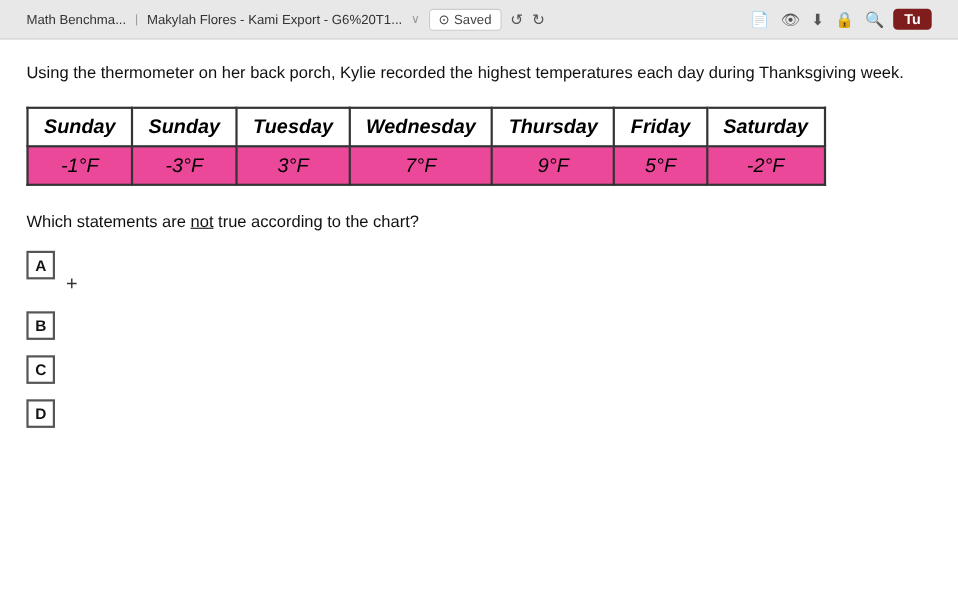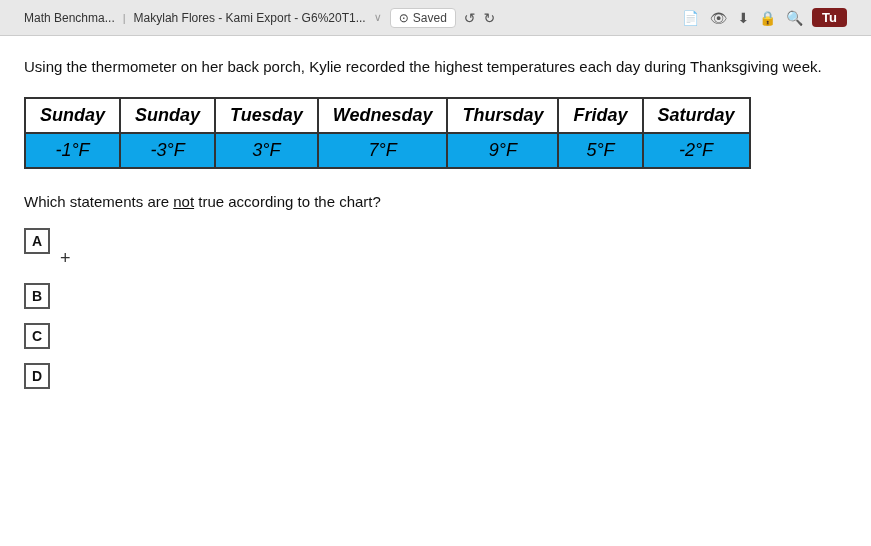--- a/index.html
+++ b/index.html
@@ -84,21 +84,21 @@
     .temp-table th, .temp-table td {
       border: 2px solid #333;
       padding: 6px 14px;
       text-align: center;
     }
     .temp-table th {
       font-weight: bold;
       background: #fff;
     }
     .temp-table td {
-      background: #0ea5e9;
+      background: #ec4899;
     }
 
     
     .question-text {
       font-size: 15px;
       color: #111;
       margin-bottom: 18px;
     }
     .question-text .underline {
       text-decoration: underline;

